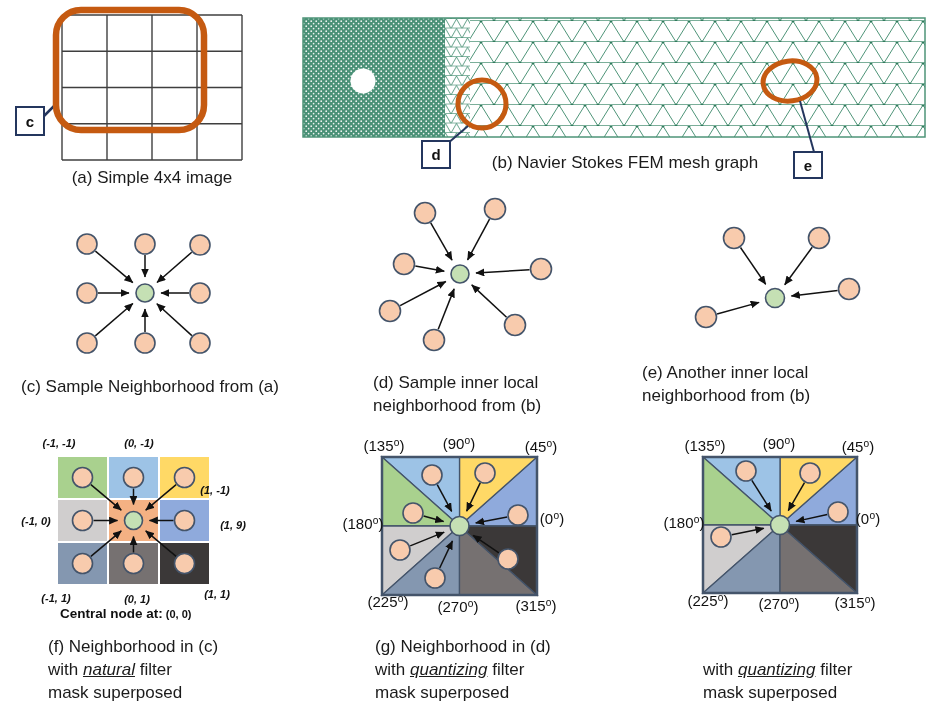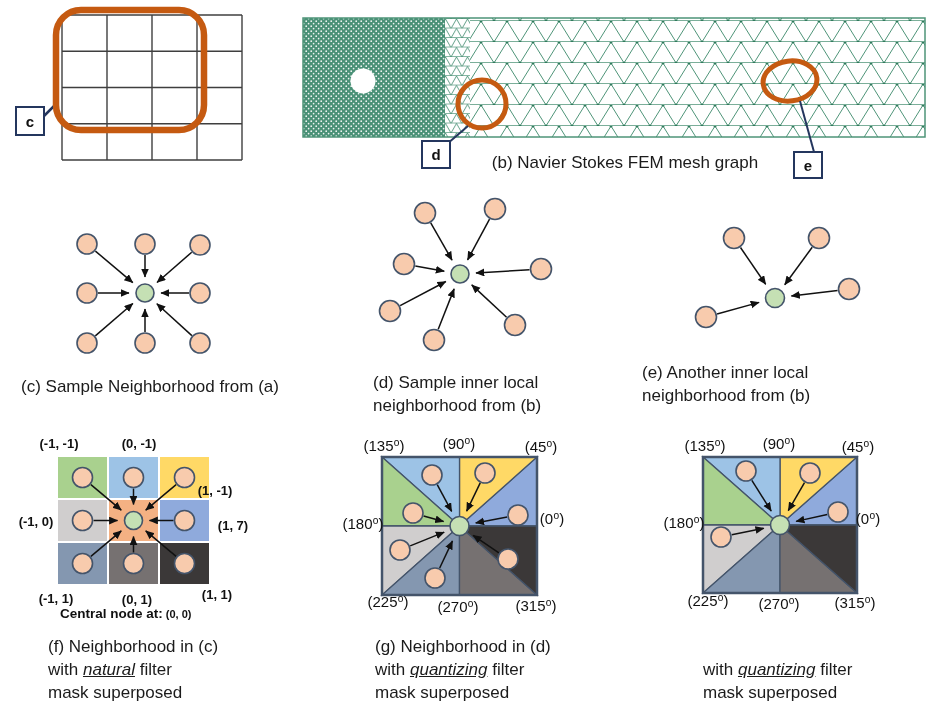--- a/index.html
+++ b/index.html
@@ -2,21 +2,21 @@
 <html><head>
 <meta charset="utf-8">
 <style>
   html,body{margin:0;padding:0;background:#ffffff;}
   #fig{position:relative;width:930px;height:705px;background:#ffffff;
        font-family:"Liberation Sans","DejaVu Sans",sans-serif;color:#1b1b1b;overflow:hidden;}
   #gfx{position:absolute;left:0;top:0;}
   .cap{position:absolute;font-size:17px;line-height:23px;color:#1b1b1b;white-space:nowrap;}
   .cap.center{transform:translateX(-50%);}
   .em{font-style:italic;text-decoration:underline;}
-  .coord{position:absolute;font-size:13px;font-weight:700;color:#111;transform:translate(-50%,-50%);white-space:nowrap;}
+  .coord{position:absolute;font-size:11px;font-weight:700;color:#111;transform:translate(-50%,-50%);white-space:nowrap;font-style:italic;}
   .ang{position:absolute;font-size:15px;font-weight:400;color:#111;transform:translate(-50%,-50%);white-space:nowrap;}
   .callout{position:absolute;border:2.5px solid #24365E;background:#ffffff;color:#111;
            font-weight:700;font-size:15px;display:flex;align-items:center;justify-content:center;}
   .cnode{position:absolute;font-weight:700;color:#111;font-size:13.5px;white-space:nowrap;}
   .cnode .val{font-size:11px;}
 </style>
 </head>
 <body>
 
 <div id="fig">
@@ -198,20 +198,21 @@
   <div class="callout" style="left:15px;top:106px;width:26px;height:26px;">
       <span>c</span>
     </div>
   <div class="callout" style="left:421px;top:140px;width:26px;height:25px;">
       <span>d</span>
     </div>
   <div class="callout" style="left:793px;top:151px;width:26px;height:24px;">
       <span>e</span>
     </div>
 
+  <div class="cap center" style="left:152px;top:166px;">(a) Simple 4x4 image</div>
   <div class="cap center" style="left:150px;top:375px;">(c) Sample Neighborhood from (a)</div>
   <div class="cap center" style="left:625px;top:151px;">(b) Navier Stokes FEM mesh graph</div>
 
   <div class="cap" style="left:373px;top:363px;margin-top:8px;">
     <span>(d) Sample inner local</span><br>
     <span>neighborhood from (b)</span>
   </div>
   <div class="cap" style="left:642px;top:361px;">
     <span>(e) Another inner local</span><br>
     <span>neighborhood from (b)</span>
@@ -230,21 +231,21 @@
   <div class="cap" style="left:703px;top:635px;">
     <br>
     <span>with </span><span class="em">quantizing</span><span> filter</span><br>
     <span>mask superposed</span>
   </div>
 
   <div class="coord" style="left:59px;top:443px;">(-1, -1)</div>
   <div class="coord" style="left:139px;top:443px;">(0, -1)</div>
   <div class="coord" style="left:215px;top:446px;margin-top:44px;">(1, -1)</div>
   <div class="coord" style="left:36px;top:521px;">(-1, 0)</div>
-  <div class="coord" style="left:233px;top:525px;">(1, 7)</div>
+  <div class="coord" style="left:233px;top:525px;">(1, 9)</div>
   <div class="coord" style="left:56px;top:598px;">(-1, 1)</div>
   <div class="coord" style="left:137px;top:599px;">(0, 1)</div>
   <div class="coord" style="left:217px;top:594px;">(1, 1)</div>
   <div class="cnode" style="left:60px;top:606px;">
     <span>Central node at:</span><span class="val"> (0, 0)</span>
   </div>
 
   <div class="ang" style="left:384px;top:446px;">(135⁰)</div>
   <div class="ang" style="left:459px;top:444px;">(90⁰)</div>
   <div class="ang" style="left:541px;top:447px;">(45⁰)</div>

